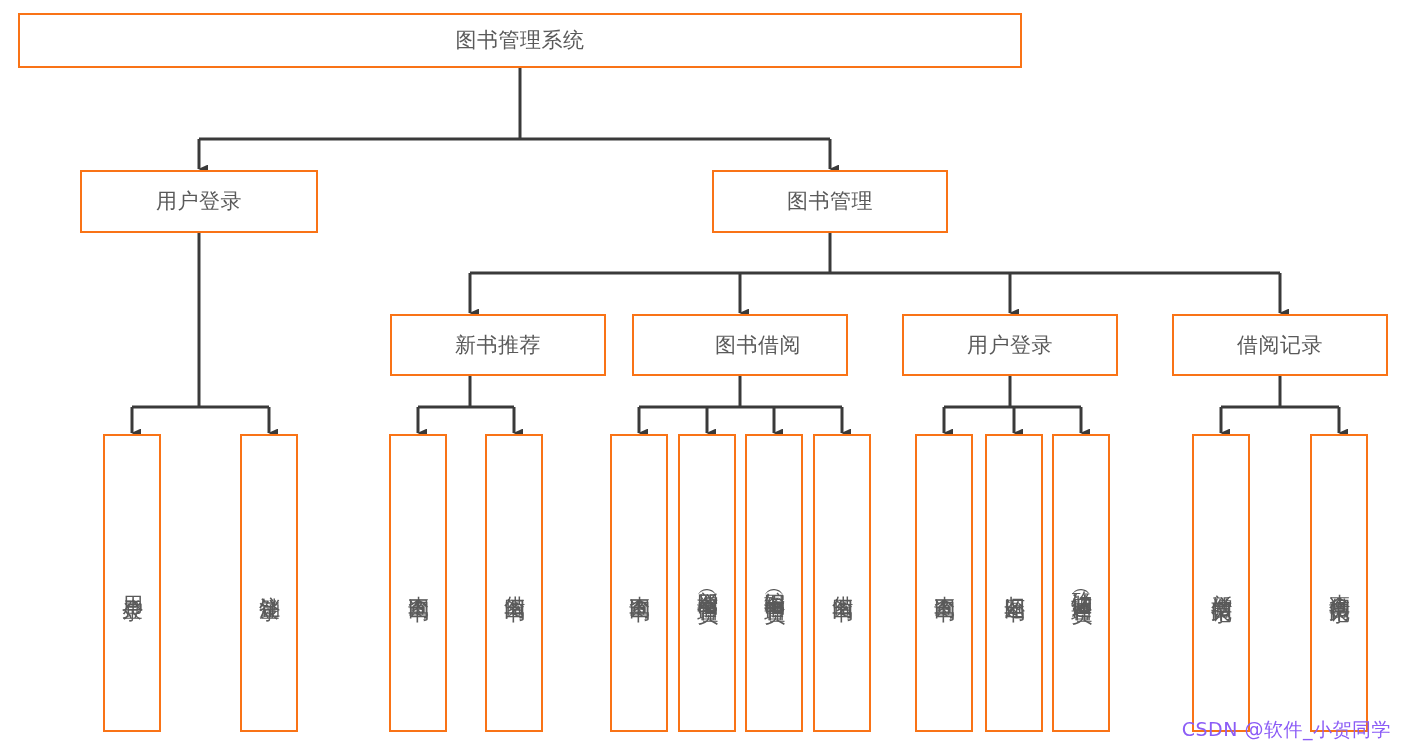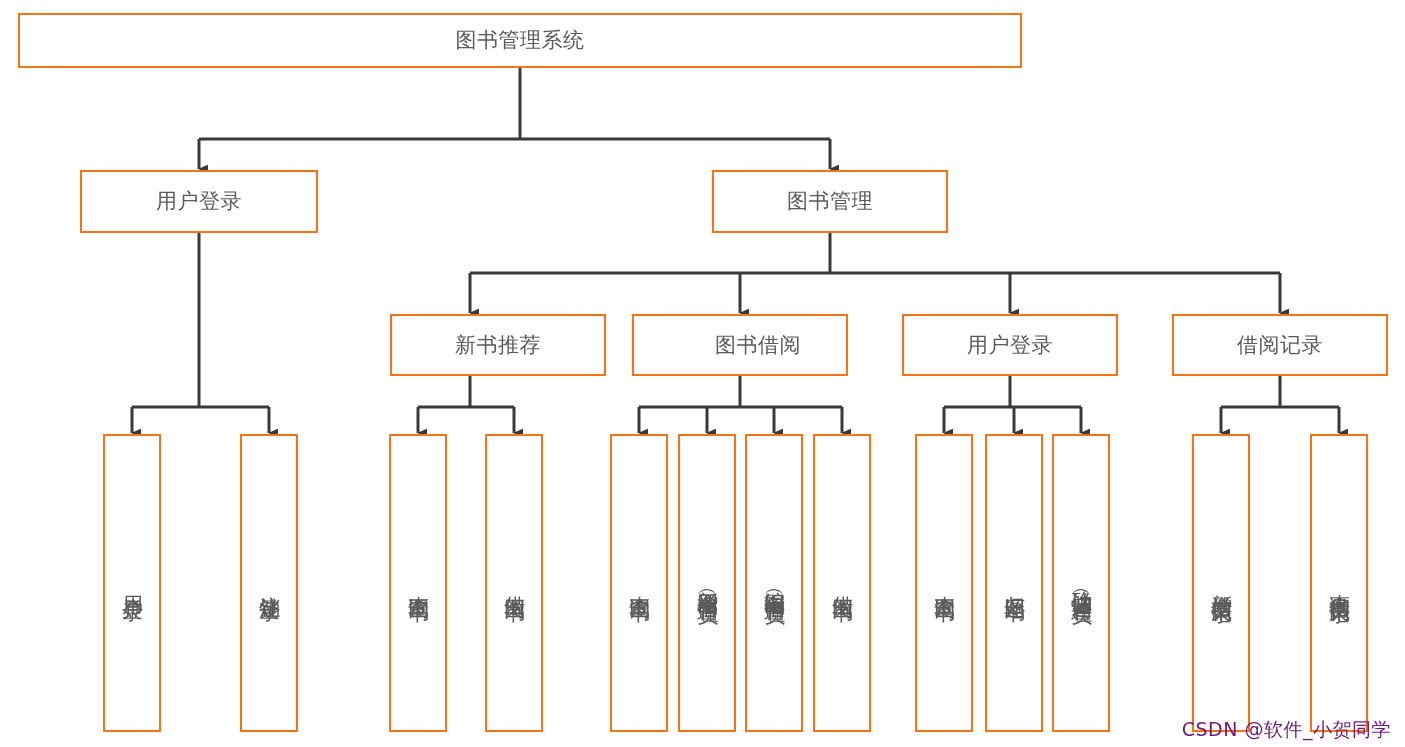--- a/index.html
+++ b/index.html
@@ -43,21 +43,21 @@
     max-height:100%;
   }
   svg#connectors{
     position:absolute;left:0;top:0;width:1405px;height:747px;
     pointer-events:none;
   }
   .watermark{
     position:absolute;
     right:14px;
     bottom:4px;
-    color:#701a75;
+    color:#8b5cf6;
     font-size:19px;
     letter-spacing:0.5px;
     user-select:none;
     white-space:nowrap;
   }
 </style>
 </head>
 <body>
 
 <div id="diagram-root">

